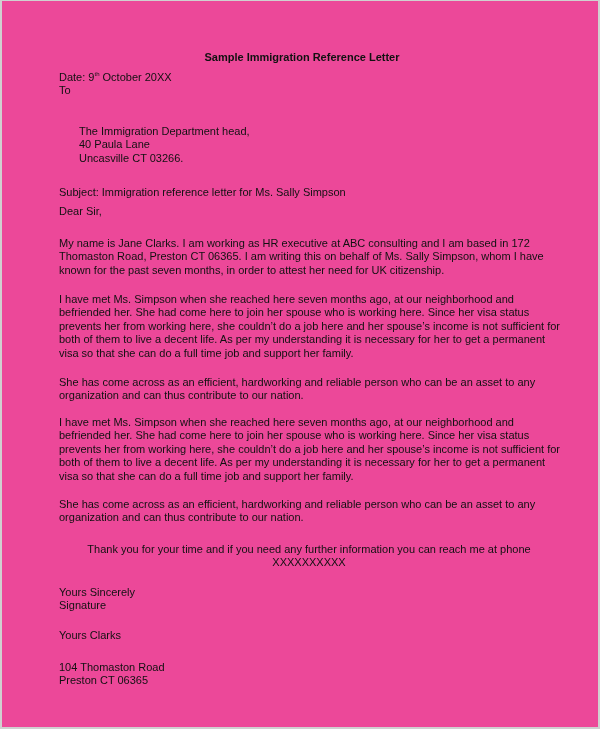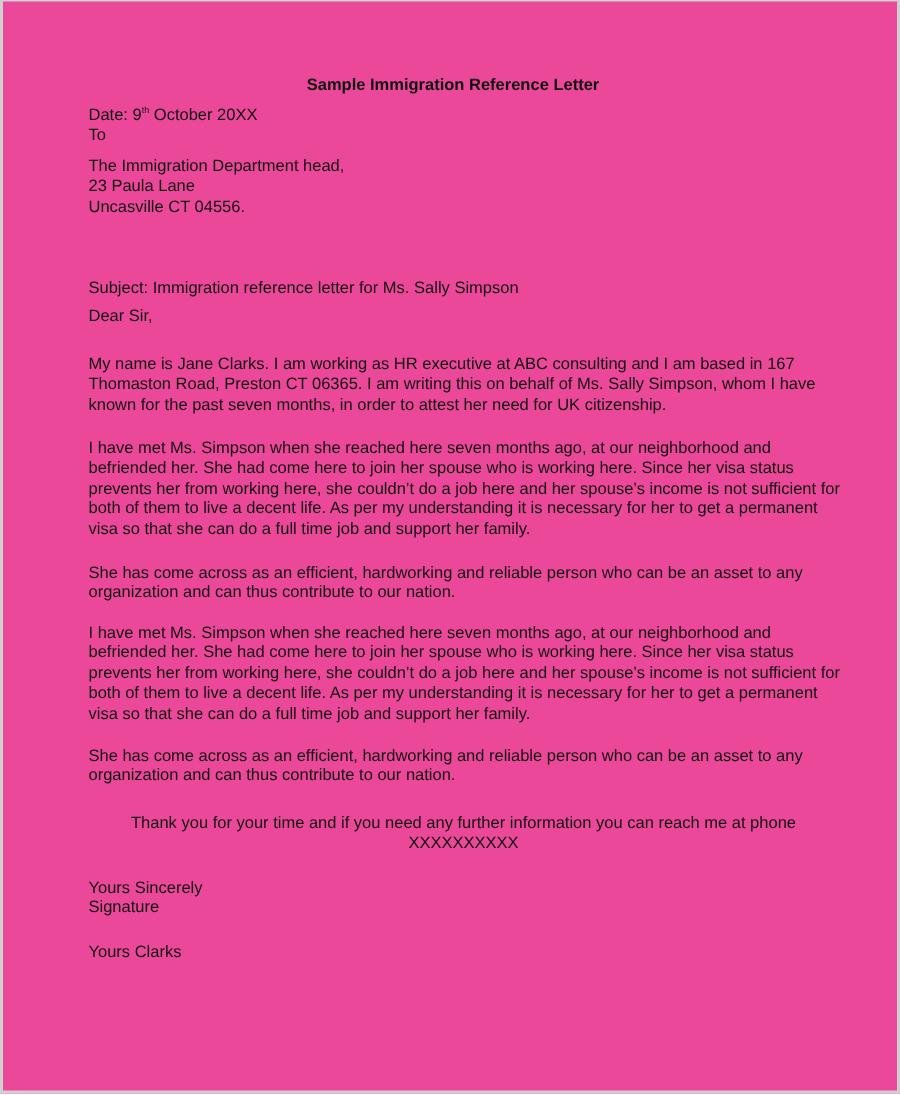--- a/index.html
+++ b/index.html
@@ -32,36 +32,36 @@
 
 <div class="page">
 
   <div class="title">Sample Immigration Reference Letter</div>
 
   <div class="block" style="top:70px;">
     <span class="line"><span>Date: 9</span><sup>th</sup><span> October 20XX</span></span>
     <span class="line">To</span>
   </div>
 
-  <div class="block" style="top:104px;">
+  <div class="block" style="top:124px;margin-left:20px;">
     <span class="line">The Immigration Department head,</span>
-    <span class="line">23 Paula Lane</span>
-    <span class="line">Uncasville CT 04556.</span>
+    <span class="line">40 Paula Lane</span>
+    <span class="line">Uncasville CT 03266.</span>
   </div>
 
   <div class="block" style="top:172px;margin-top:13px;">
     <span class="line">Subject: Immigration reference letter for Ms. Sally Simpson</span>
   </div>
 
   <div class="block" style="top:204px;">
     <span class="line">Dear Sir,</span>
   </div>
 
   <div class="block" style="top:236px;">
-    <span class="line">My name is Jane Clarks. I am working as HR executive at ABC consulting and I am based in 167</span>
+    <span class="line">My name is Jane Clarks. I am working as HR executive at ABC consulting and I am based in 172</span>
     <span class="line">Thomaston Road, Preston CT 06365. I am writing this on behalf of Ms. Sally Simpson, whom I have</span>
     <span class="line">known for the past seven months, in order to attest her need for UK citizenship.</span>
   </div>
 
   <div class="block" style="top:292px;">
     <span class="line">I have met Ms. Simpson when she reached here seven months ago, at our neighborhood and</span>
     <span class="line">befriended her. She had come here to join her spouse who is working here. Since her visa status</span>
     <span class="line">prevents her from working here, she couldn’t do a job here and her spouse’s income is not sufficient for</span>
     <span class="line">both of them to live a decent life. As per my understanding it is necessary for her to get a permanent</span>
     <span class="line">visa so that she can do a full time job and support her family.</span>
@@ -92,14 +92,18 @@
 
   <div class="block" style="top:585px;">
     <span class="line">Yours Sincerely</span>
     <span class="line">Signature</span>
   </div>
 
   <div class="block" style="top:628px;">
     <span class="line">Yours Clarks</span>
   </div>
 
+  <div class="block" style="top:660px;">
+    <span class="line">104 Thomaston Road</span>
+    <span class="line">Preston CT 06365</span>
+  </div>
 
 </div>
 
 </body></html>

